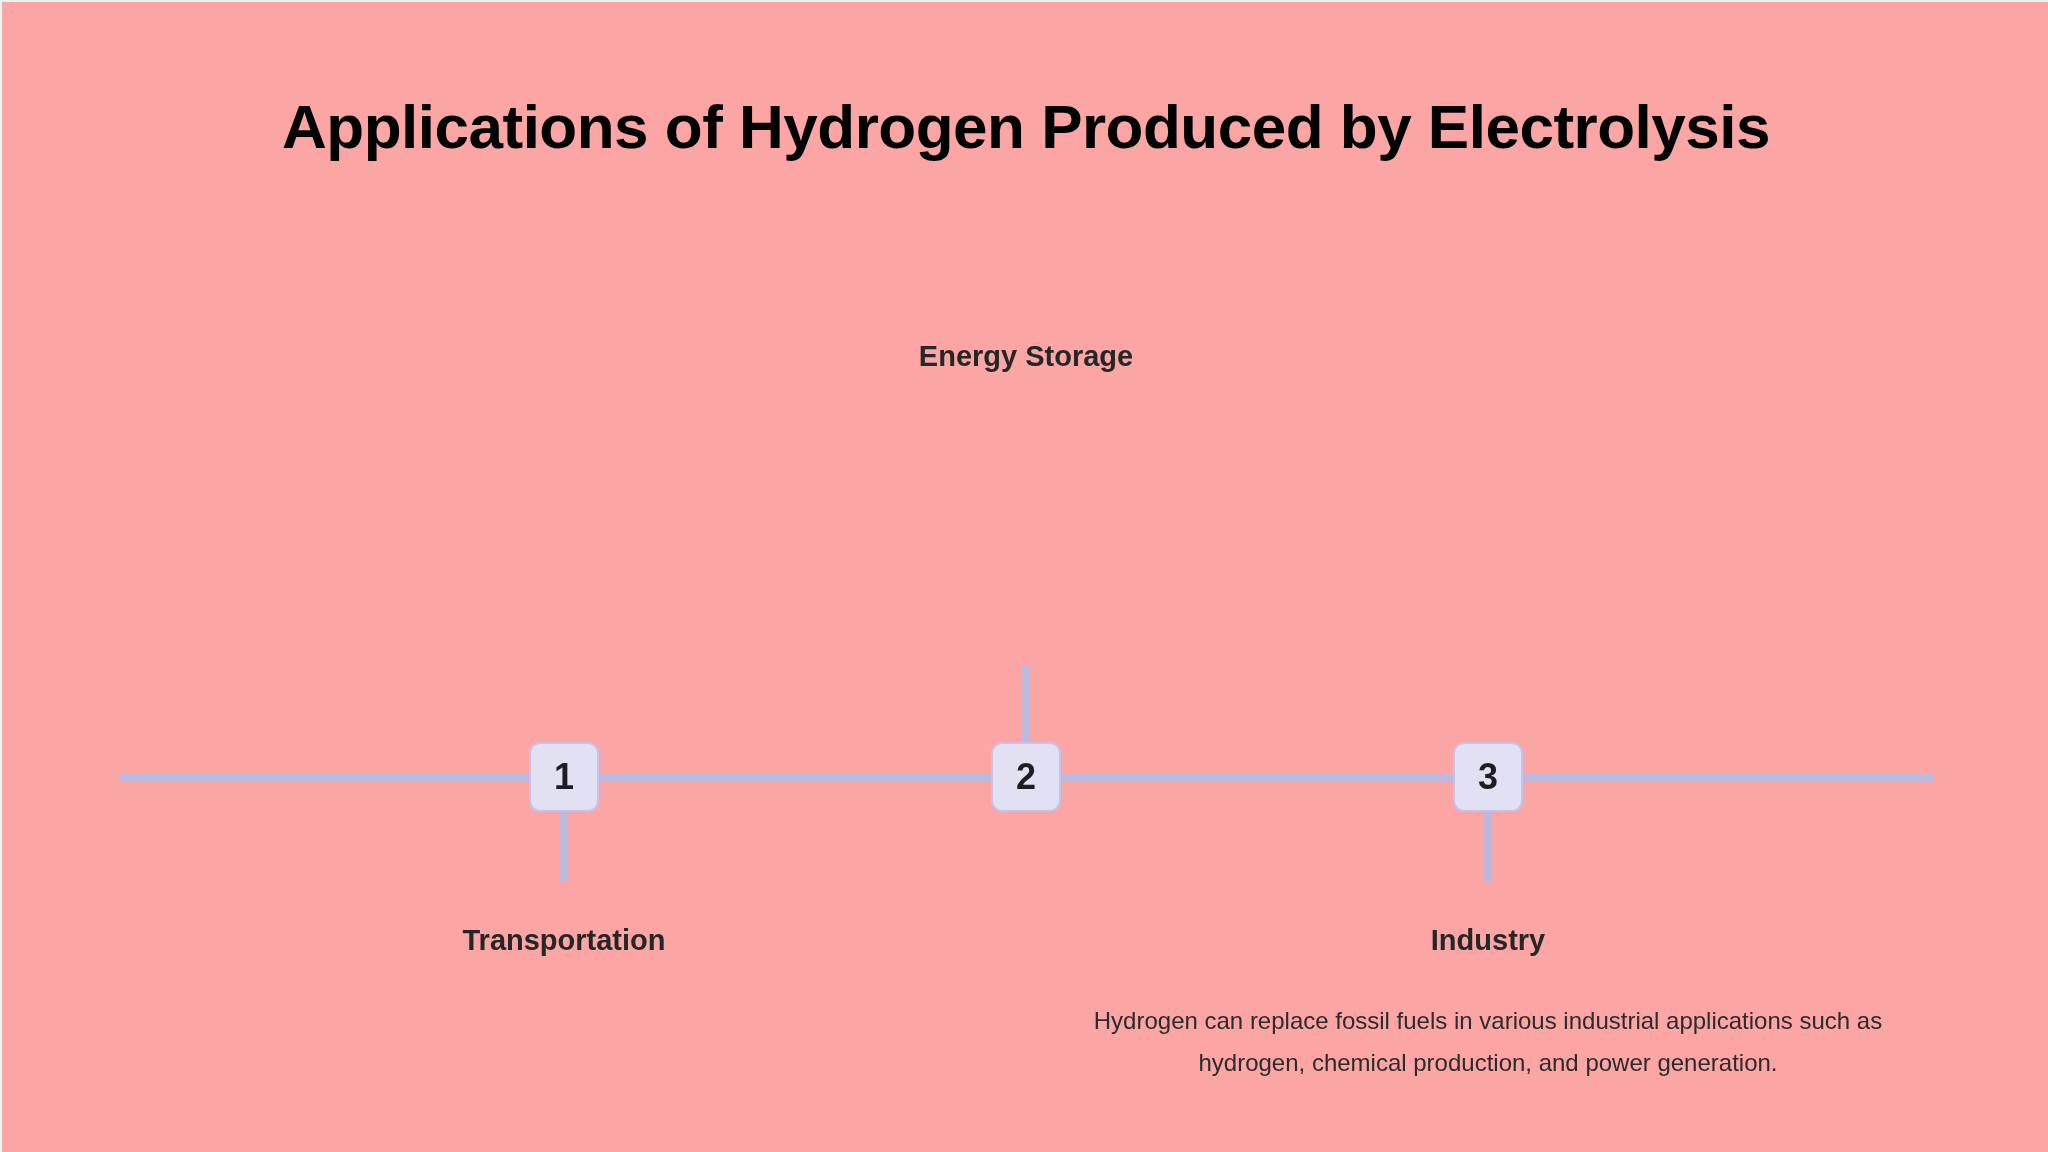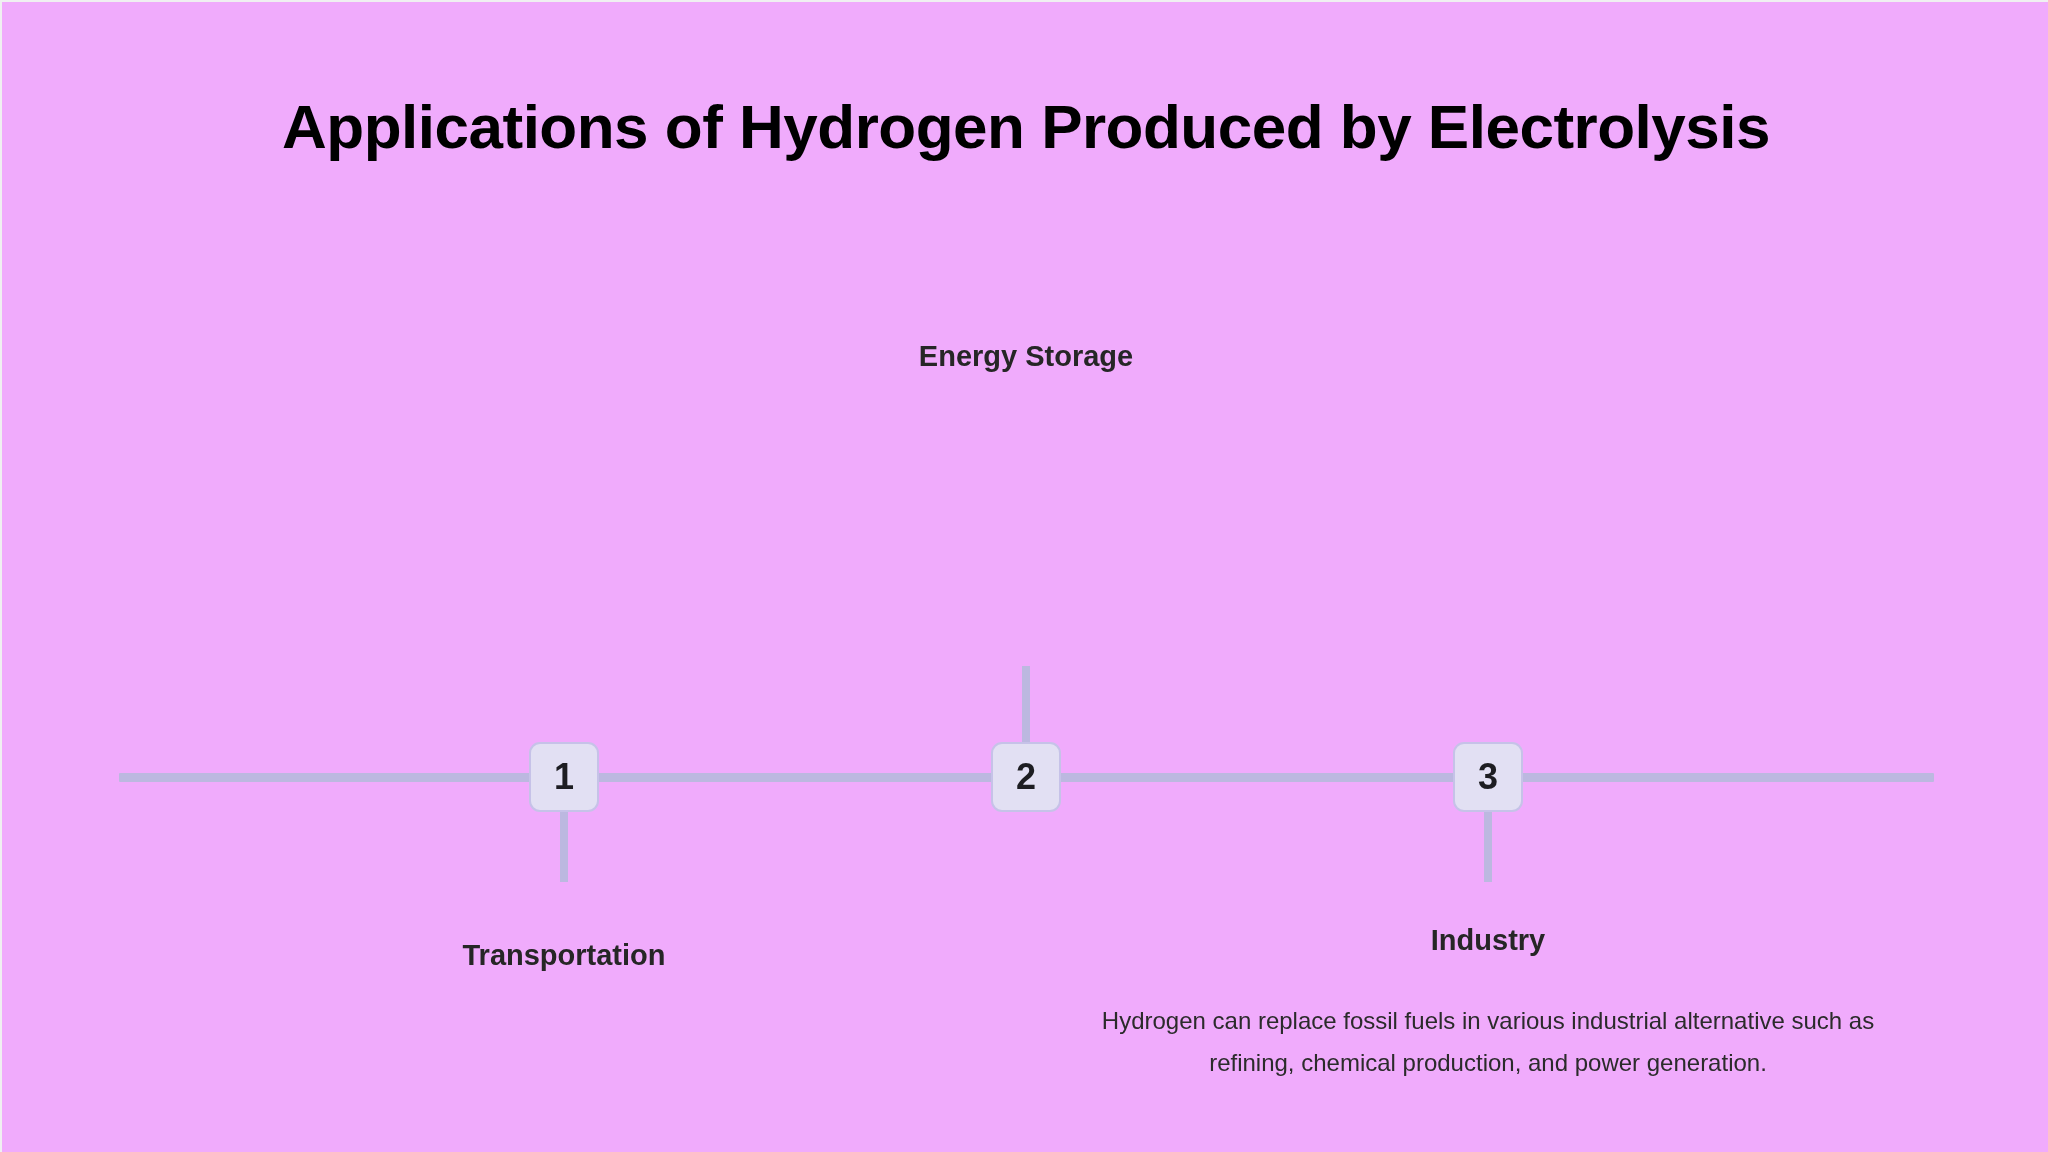--- a/index.html
+++ b/index.html
@@ -13,21 +13,21 @@
   body {
     font-family: "Liberation Sans", sans-serif;
     background: #ffffff;
   }
 
   
   .page {
     position: relative;
     width: 2048px;
     height: 1152px;
-    background: #f0abfc;
+    background: #fca5a5;
     border-top: 2px solid #f0f0f1;
     border-left: 2px solid #f0f0f1;
     overflow: hidden;
   }
 
   
   .page-title {
     position: absolute;
     left: 0;
     top: 86px;
@@ -128,21 +128,20 @@
     top: 336px;
     width: 800px;
   }
   .block-above .block-heading { margin-bottom: 38px; }
 
   
   .block-below-1 {
     left: 142px;
     top: 920px;
     width: 840px;
-    margin-top: 15px;
   }
   .block-below-1 .block-heading { margin-bottom: 52px; }
 
   
   .block-below-3 {
     left: 1066px;
     top: 920px;
     width: 840px;
   }
   .block-below-3 .block-heading { margin-bottom: 40px; }
@@ -171,16 +170,16 @@
   <div class="block block-above">
     <div class="block-heading">Energy Storage</div>
   </div>
 
   <div class="block block-below-1">
     <div class="block-heading">Transportation</div>
   </div>
 
   <div class="block block-below-3">
     <div class="block-heading">Industry</div>
-    <div class="block-body">Hydrogen can replace fossil fuels in various industrial alternative such as refining, chemical production, and power generation.</div>
+    <div class="block-body">Hydrogen can replace fossil fuels in various industrial applications such as hydrogen, chemical production, and power generation.</div>
   </div>
 
 </div>
 
 </body></html>

